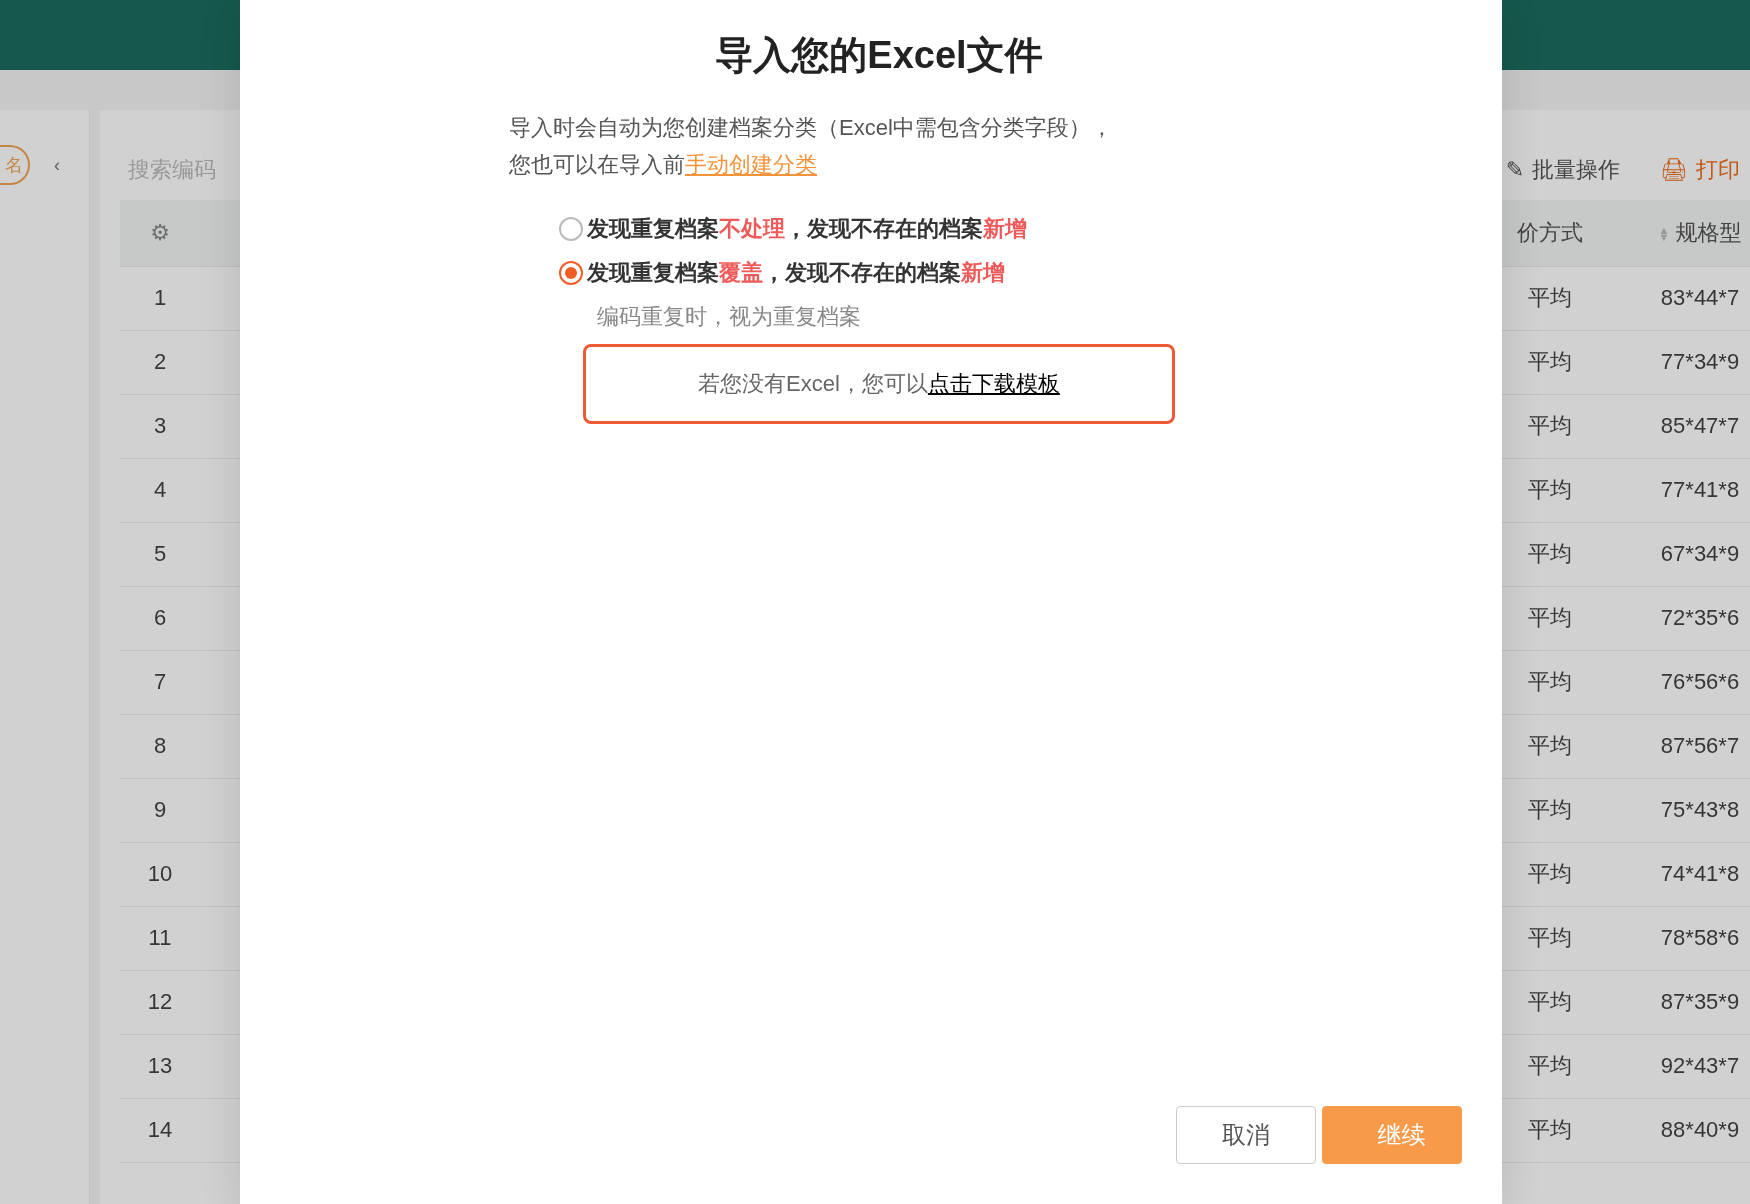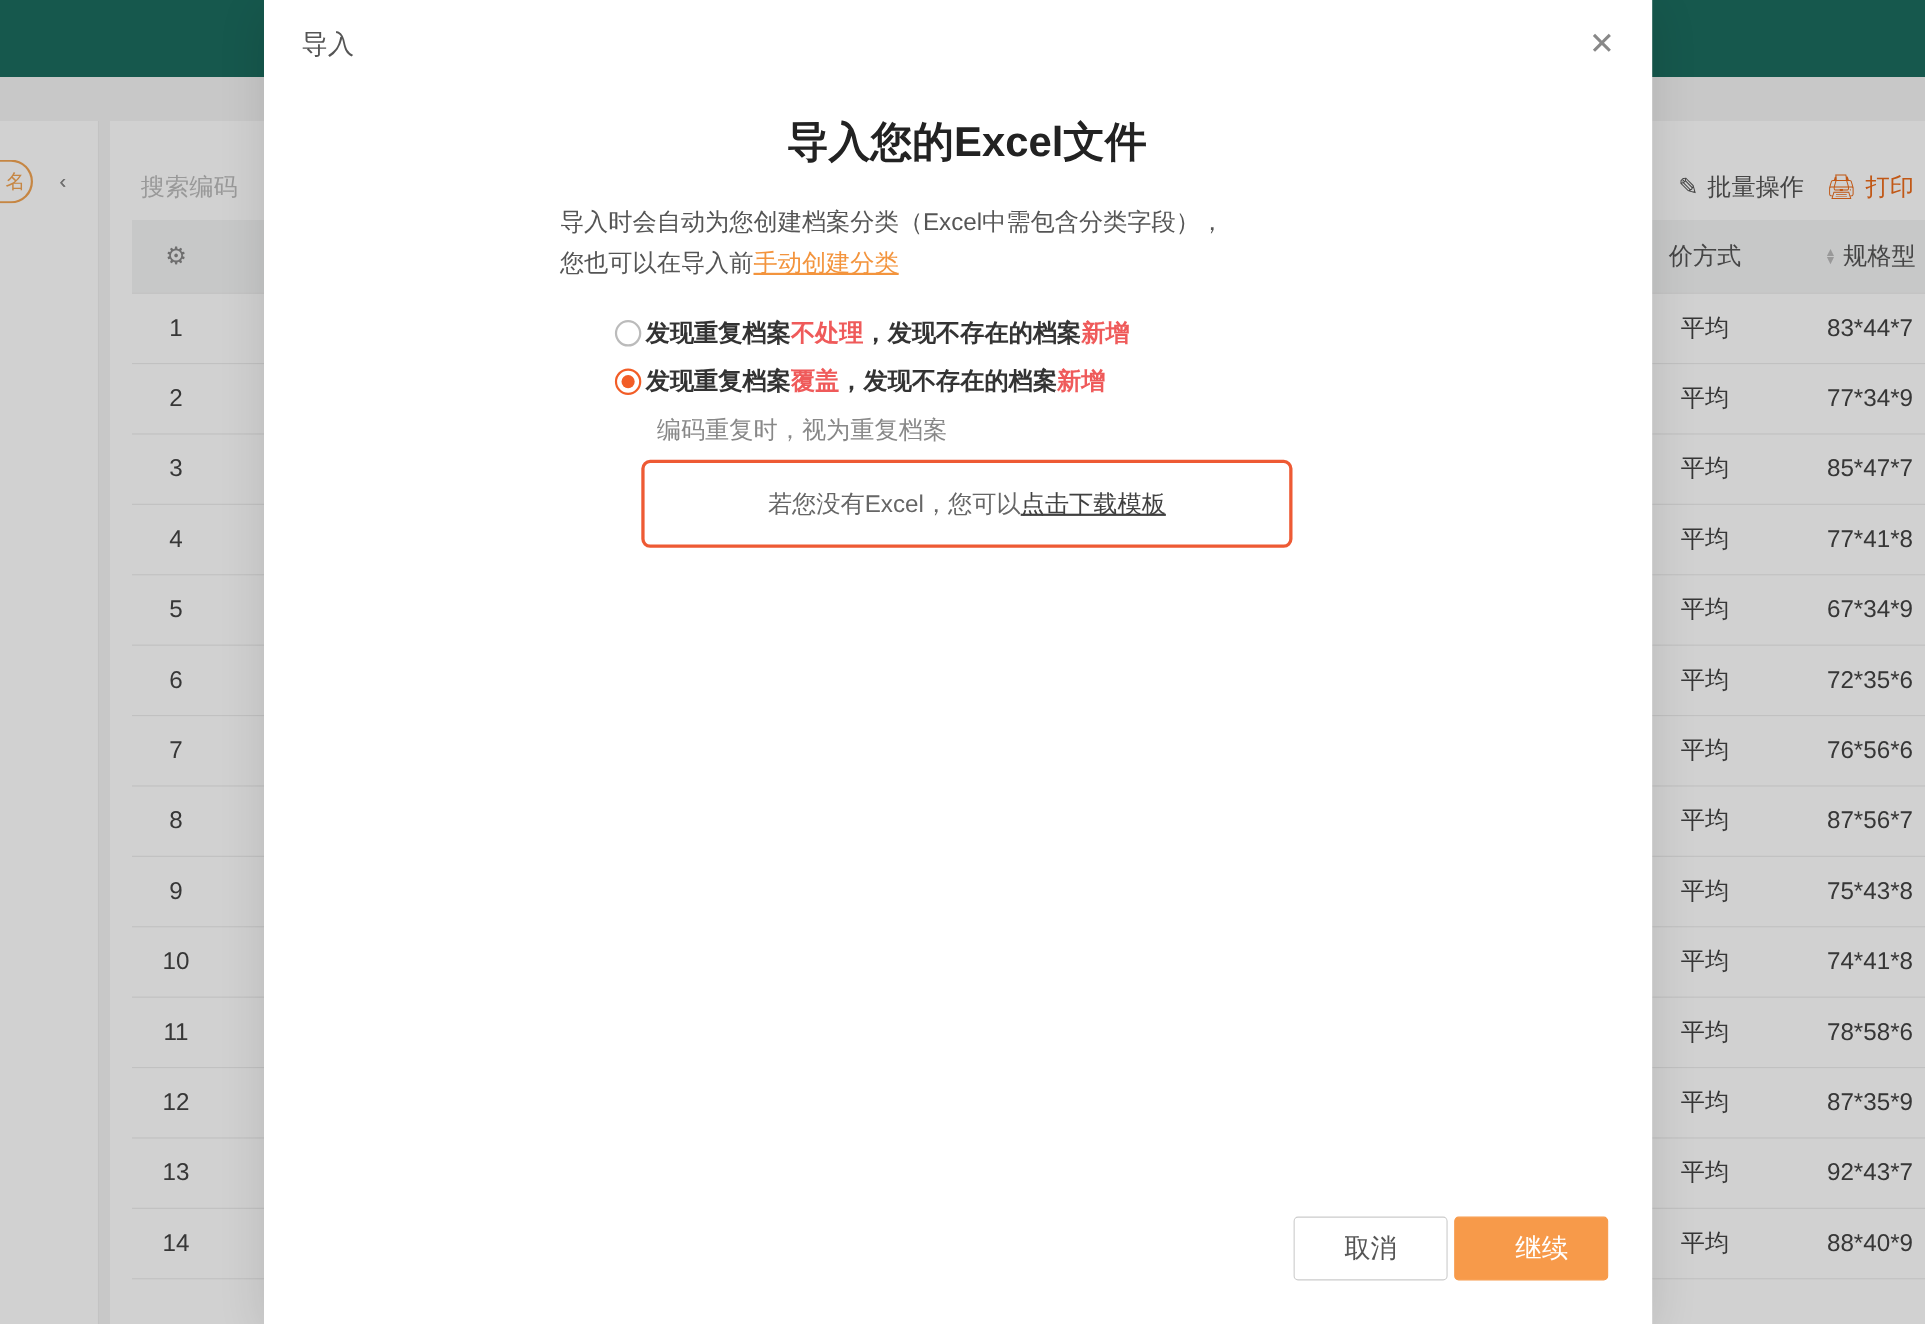--- a/index.html
+++ b/index.html
@@ -59,21 +59,21 @@
       height: 60px;
     }
     .search-box {
       color: #bbb;
       font-size: 22px;
       padding-left: 8px;
     }
     .toolbar-right {
       margin-left: auto;
       display: flex;
-      gap: 20px;
+      gap: 40px;
       padding-right: 10px;
     }
     .tb-btn {
       display: inline-flex;
       align-items: center;
       gap: 8px;
       color: #555;
       font-size: 22px;
     }
     .tb-btn.orange { color: #ec6b1a; }
@@ -222,21 +222,21 @@
     .up-t2 { font-size: 22px; color: #b8b8b8; }
     .template-box {
       margin: 0 auto;
       width: 592px;
       border: 3px solid #ee5a34;
       border-radius: 8px;
       padding: 22px 10px;
       font-size: 22px;
       color: #666;
     }
-    .template-box a { color: #404040; text-decoration: underline; }
+    .template-box a { color: #000000; text-decoration: underline; }
     .modal-foot {
       position: absolute;
       right: 40px;
       bottom: 40px;
       display: flex;
       gap: 6px;
     }
     .btn {
       min-width: 140px;
       height: 58px;
@@ -389,24 +389,20 @@
           <td>平均</td>
           <td>88*40*9</td>
         </tr>
       </tbody>
   </table>
 </div>
 
 <div class="backdrop"></div>
 
 <div class="modal">
-  <div class="modal-head">
-    <h3>导入</h3>
-    <span class="close-x">✕</span>
-  </div>
   <div class="modal-body">
     <div class="big-title">导入您的Excel文件</div>
     <div class="desc">
       <span style="white-space:pre-line">导入时会自动为您创建档案分类（Excel中需包含分类字段），
 您也可以在导入前</span><a href="#">手动创建分类</a>
     </div>
 
     <div class="radios">
       <div class="radio-row">
         <span class="radio-outer"></span>

